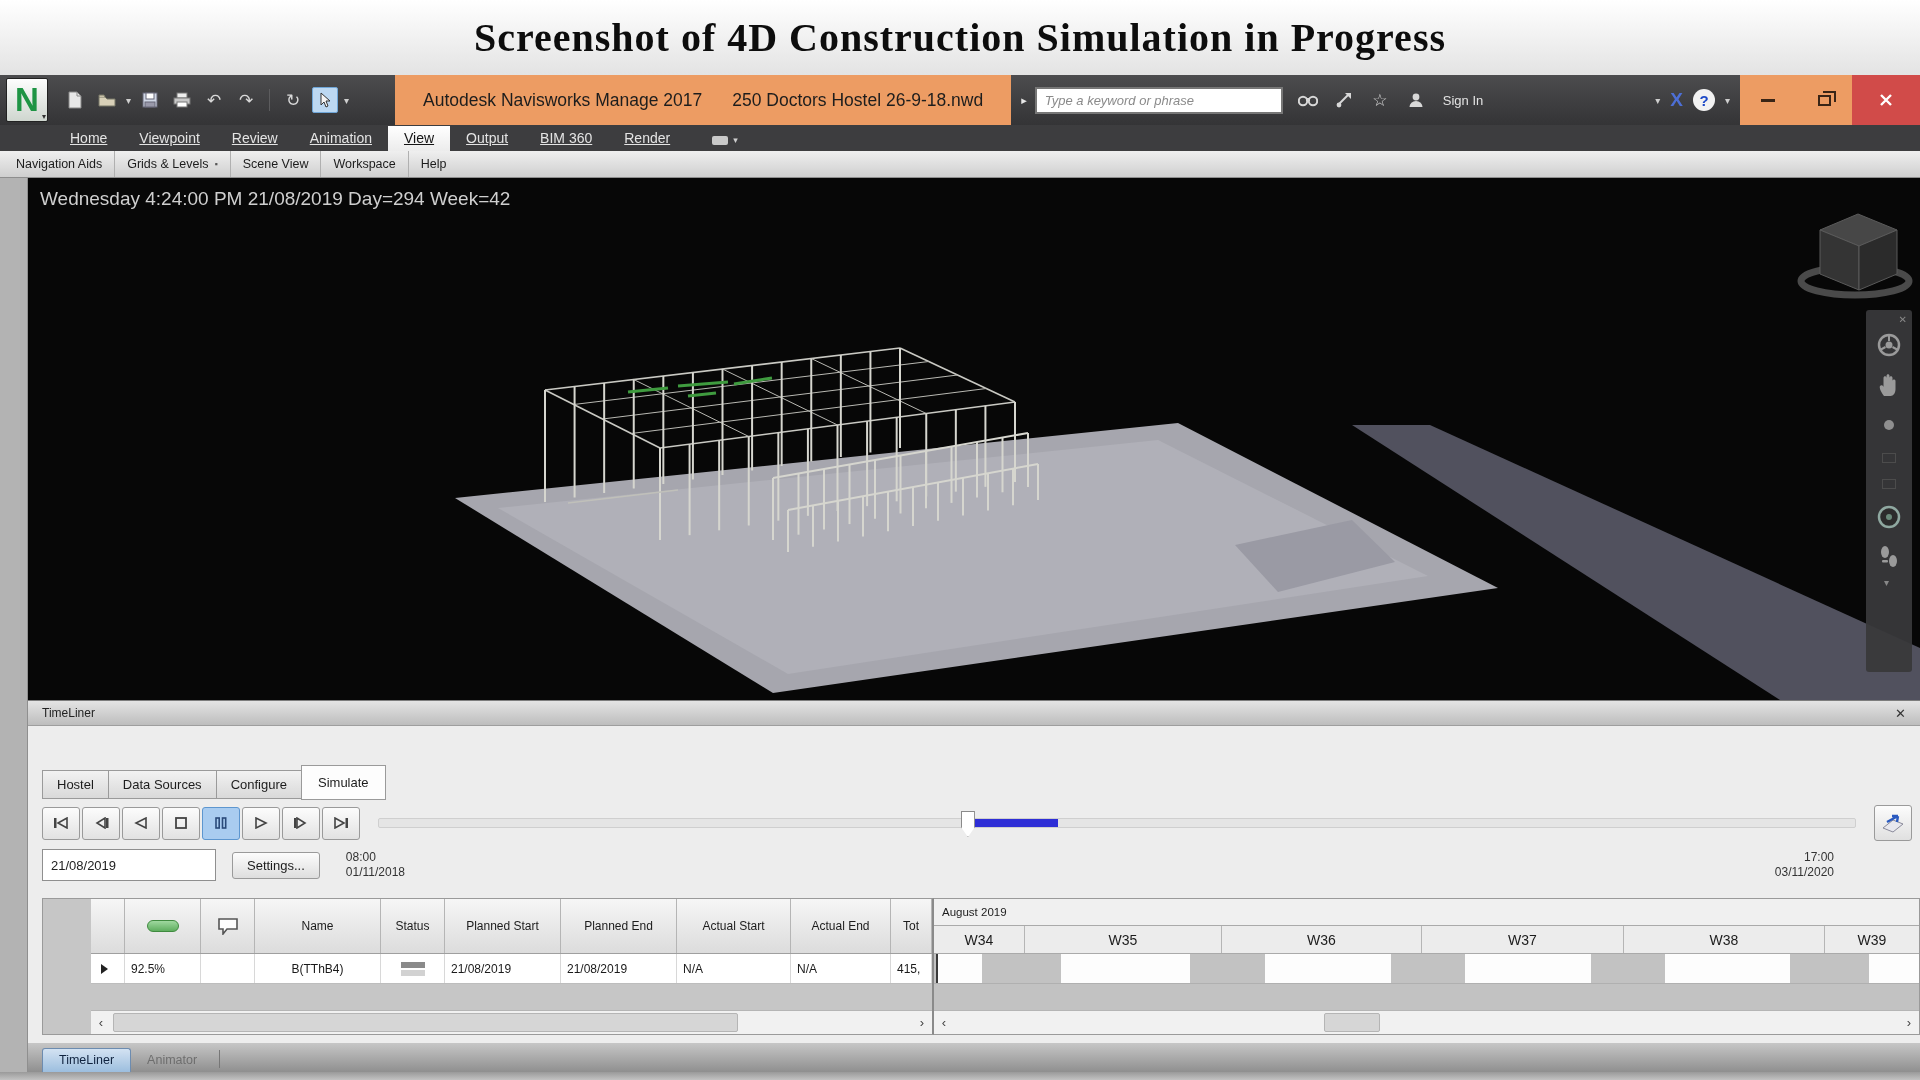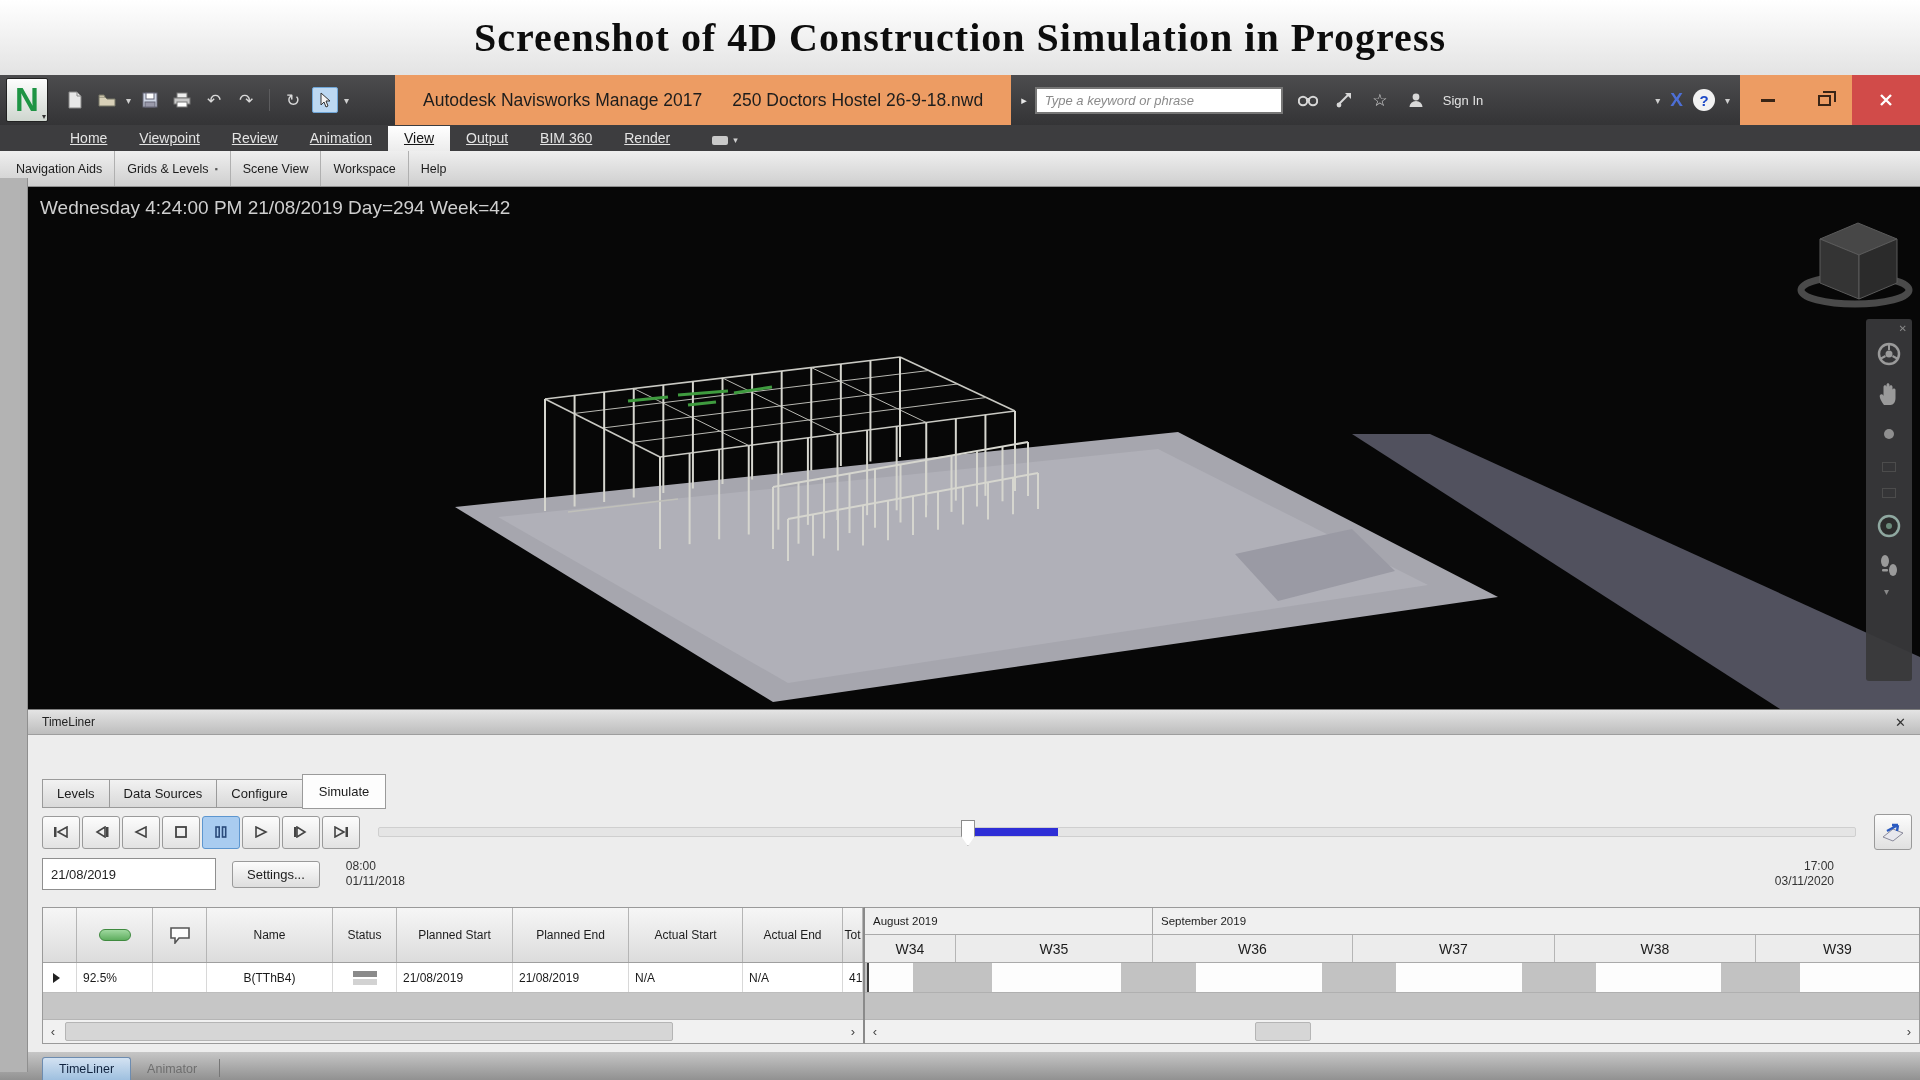--- a/index.html
+++ b/index.html
@@ -44,21 +44,21 @@
 
   
   .ribbon { height:26px; background:#3d3d3f; display:flex; align-items:flex-end; padding-left:54px; }
   .rtab { padding:4px 16px 5px; font-size:14px; color:#e4e4e4; cursor:pointer; white-space:nowrap;text-decoration:underline; }
   .rtab.active { background:linear-gradient(#ffffff,#ececec); color:#141414; }
   .rextra { display:flex; align-items:center; gap:5px; margin-left:26px; padding-bottom:6px; cursor:pointer; }
   .rextra .cam { width:16px; height:9px; background:#c9c9c9; border-radius:2px; }
   .rextra .crt { color:#cfcfcf; font-size:9px; }
 
   
-  .toolrow { height:36px; background:linear-gradient(#efefef,#cfcfcf); border-bottom:1px solid #8e8e8e; display:flex; align-items:stretch; padding-left:4px; }
+  .toolrow { height:27px; background:linear-gradient(#efefef,#cfcfcf); border-bottom:1px solid #8e8e8e; display:flex; align-items:stretch; padding-left:4px; }
   .tbtn { display:flex; align-items:center; gap:6px; padding:0 12px; font-size:12.5px; color:#1c1c1c; border-right:1px solid #b0b0b0; cursor:pointer; }
   .tbtn .mini { font-size:9px; color:#555; }
 
   
   .viewport { position:relative; margin-left:28px; height:522px; background:#070707; overflow:hidden; }
   .overlay { position:absolute; left:12px; top:10px; color:#cfcfcf; font-size:19px; z-index:2; }
   .scene { position:absolute; inset:0; }
   .navbar { position:absolute; right:8px; top:132px; width:46px; height:362px; background:rgba(56,56,58,0.94); border-radius:3px; z-index:2; display:flex; flex-direction:column; align-items:center; padding-top:4px; }
   .navbar .nclose { align-self:flex-end; margin-right:5px; color:#888; font-size:10px; cursor:pointer; }
   .nico { width:34px; height:40px; display:flex; align-items:center; justify-content:center; cursor:pointer; }
@@ -91,21 +91,21 @@
   .calbtn { width:26px; height:24px; margin-right:3px; border:1px solid #98a8c8; background:linear-gradient(#fff,#dce6f4); border-radius:2px; display:flex; flex-direction:column; align-items:center; cursor:pointer; }
   .calbtn .bar { width:18px; height:4px; background:#4a6fb5; margin-top:2px; }
   .calbtn .num { font-size:9px; color:#223; line-height:11px; }
   .settingsbtn { margin-left:16px; padding:5px 14px; font-size:13px; color:#1c1c1c; background:linear-gradient(#fcfcfc,#dedede); border:1px solid #9a9a9a; border-radius:3px; cursor:pointer; }
   .dt { font-size:12px; color:#333; line-height:15px; }
   .dt.start { margin-left:26px; }
   .dt.end { margin-left:auto; margin-right:78px; text-align:right; }
 
   
   .tl-grid { position:absolute; left:14px; right:0; top:172px; height:137px; display:flex; }
-  .gleft { width:823px; border:1px solid #9a9a9a; border-right:2px solid #8a8a8a; display:flex; flex-direction:column; background:#c6c6c6; }
+  .gleft { width:892px; border:1px solid #9a9a9a; border-right:2px solid #8a8a8a; display:flex; flex-direction:column; background:#c6c6c6;padding-left:48px; }
   .hdr { height:55px; display:flex; background:linear-gradient(#f6f6f6,#dcdcdc); border-bottom:1px solid #9f9f9f; }
   .hcell { border-right:1px solid #b5b5b5; display:flex; align-items:center; justify-content:center; font-size:12px; color:#1c1c1c; overflow:hidden; white-space:nowrap; cursor:pointer; }
   .c-marker{width:34px;} .c-prog{width:76px;} .c-com{width:54px;} .c-name{width:126px;} .c-status{width:64px;} .c-ps{width:116px;} .c-pe{width:116px;} .c-as{width:114px;} .c-ae{width:100px;} .c-tot{flex:1;}
   .progpill { width:32px; height:12px; background:linear-gradient(#9fd89f,#5fae5f); border:1px solid #3f8a3f; border-radius:6px; }
   .trow { height:30px; display:flex; background:#fff; border-bottom:1px solid #bdbdbd; cursor:pointer; }
   .tcell { border-right:1px solid #d8d8d8; display:flex; align-items:center; font-size:12px; color:#1a1a1a; padding:0 6px; overflow:hidden; white-space:nowrap; }
   .tcell.center { justify-content:center; }
   .marker { width:0; height:0; border-left:7px solid #222; border-top:5px solid transparent; border-bottom:5px solid transparent; margin-left:4px; }
   .statusico { width:24px; display:flex; flex-direction:column; gap:2px; }
   .statusico .b1 { height:6px; background:#8a8a8a; }
@@ -408,21 +408,21 @@
   </div>
 
   <div class="tl">
     <div class="tl-title">
       <span class="t">TimeLiner</span>
       <span class="x">✕</span>
     </div>
     <div class="tl-body">
 
       <div class="tl-tabs">
-        <span class="ttab">Levels</span>
+        <span class="ttab">Hostel</span>
         <span class="ttab">Data Sources</span>
         <span class="ttab">Configure</span>
         <span class="ttab active">Simulate</span>
       </div>
 
       <div class="tl-controls">
         <div class="pbgroup">
           <div class="pbtn">
               <svg width="16" height="12">
                 <rect x="1" y="1" width="2.5" height="10" fill="#444"></rect>
@@ -546,21 +546,20 @@
             <div class="strack">
                 <div class="sthumb" style="left:2px;width:78%"></div>
               </div>
             <span class="sarr">›</span>
           </div>
         </div>
 
         <div class="gright">
           <div class="mrow">
             <div class="mcell m-aug">August 2019</div>
-            <div class="mcell m-sep">September 2019</div>
           </div>
           <div class="wrow">
             <div class="wcell w0">W34</div>
             <div class="wcell w1">W35</div>
             <div class="wcell w2">W36</div>
             <div class="wcell w3">W37</div>
             <div class="wcell w4">W38</div>
             <div class="wcell w5">W39</div>
           </div>
           <div class="grow">

